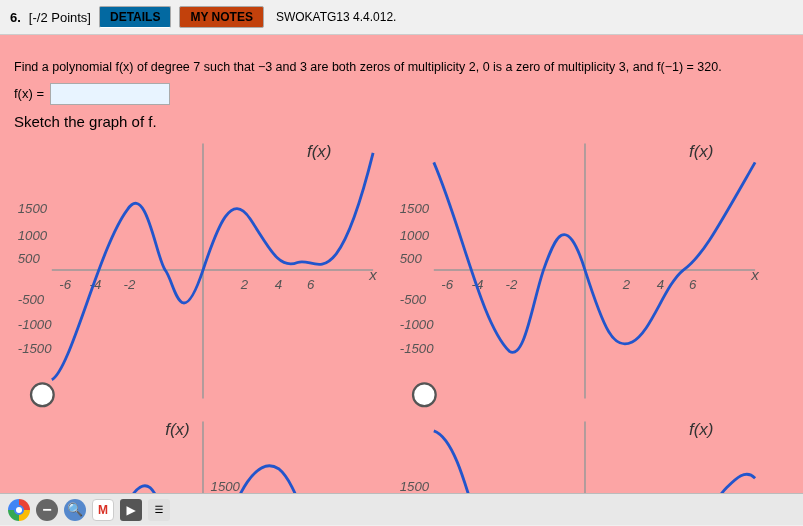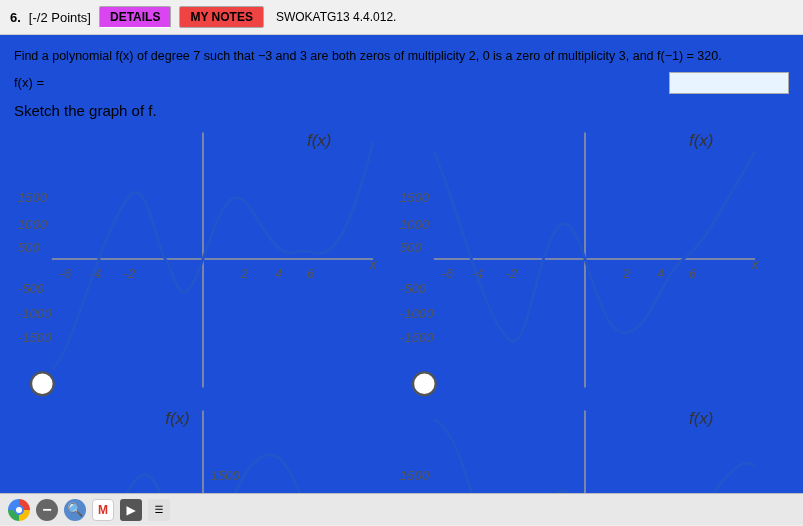--- a/index.html
+++ b/index.html
@@ -19,57 +19,56 @@
       background: #f0f0f0;
       padding: 6px 10px;
       gap: 8px;
       border-bottom: 1px solid #ccc;
     }
     .problem-num {
       font-weight: bold;
       font-size: 13px;
     }
     .btn-tab {
-      background: #ef4444;
+      background: #c2410c;
       border: 1px solid #aaa;
       padding: 3px 10px;
       font-size: 12px;
       font-weight: bold;
       cursor: pointer;
       border-radius: 2px;
     }
     .btn-tab.active {
-      background: #d946ef;
+      background: #0369a1;
       border-bottom: 1px solid #fff;
     }
     .swokatid {
       font-size: 12px;
       margin-left: 4px;
     }
 
     
     .main-content {
-      background: #1d4ed8;
-      padding: 13px 14px 6px 14px;
+      background: #fca5a5;
+      padding: 24px 14px 6px 14px;
       height: calc(526px - 36px - 32px);
       overflow: hidden;
     }
 
     .problem-text {
       font-size: 12.5px;
       line-height: 1.4;
       margin-bottom: 6px;
     }
 
     .input-row {
       display: flex;
       align-items: center;
       gap: 6px;
       margin-bottom: 8px;
-      justify-content: space-between;
     }
     .input-label {
       font-size: 13px;
     }
     .answer-input {
       width: 120px;
       height: 22px;
       border: 1px solid #aaa;
       background: #e8f4ff;
       font-size: 12px;

